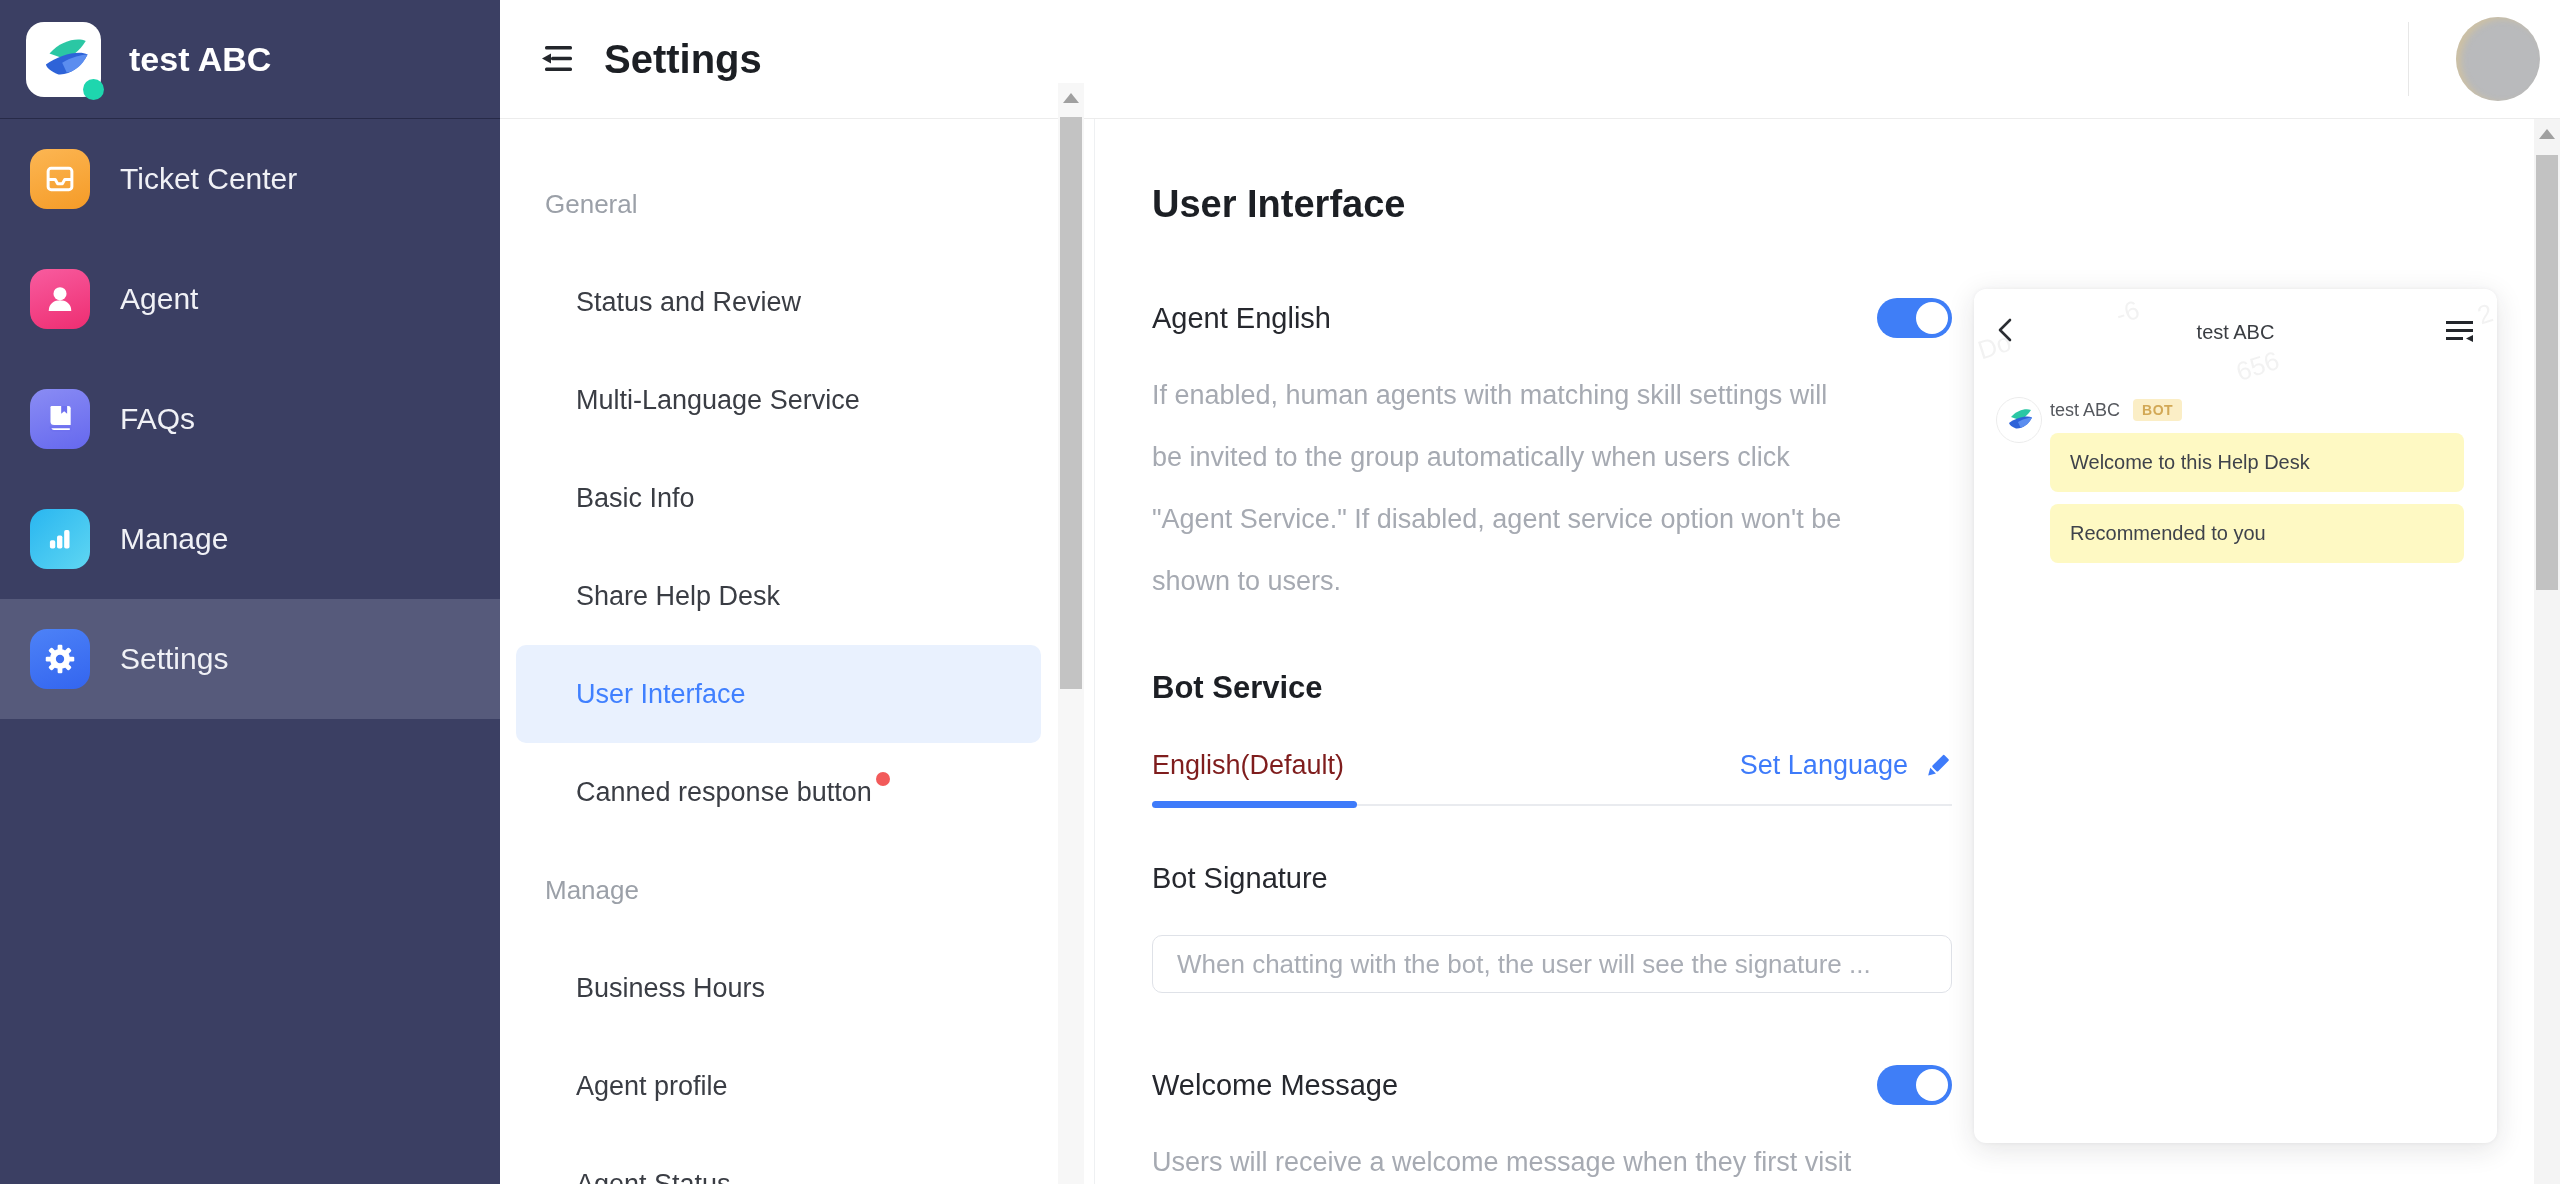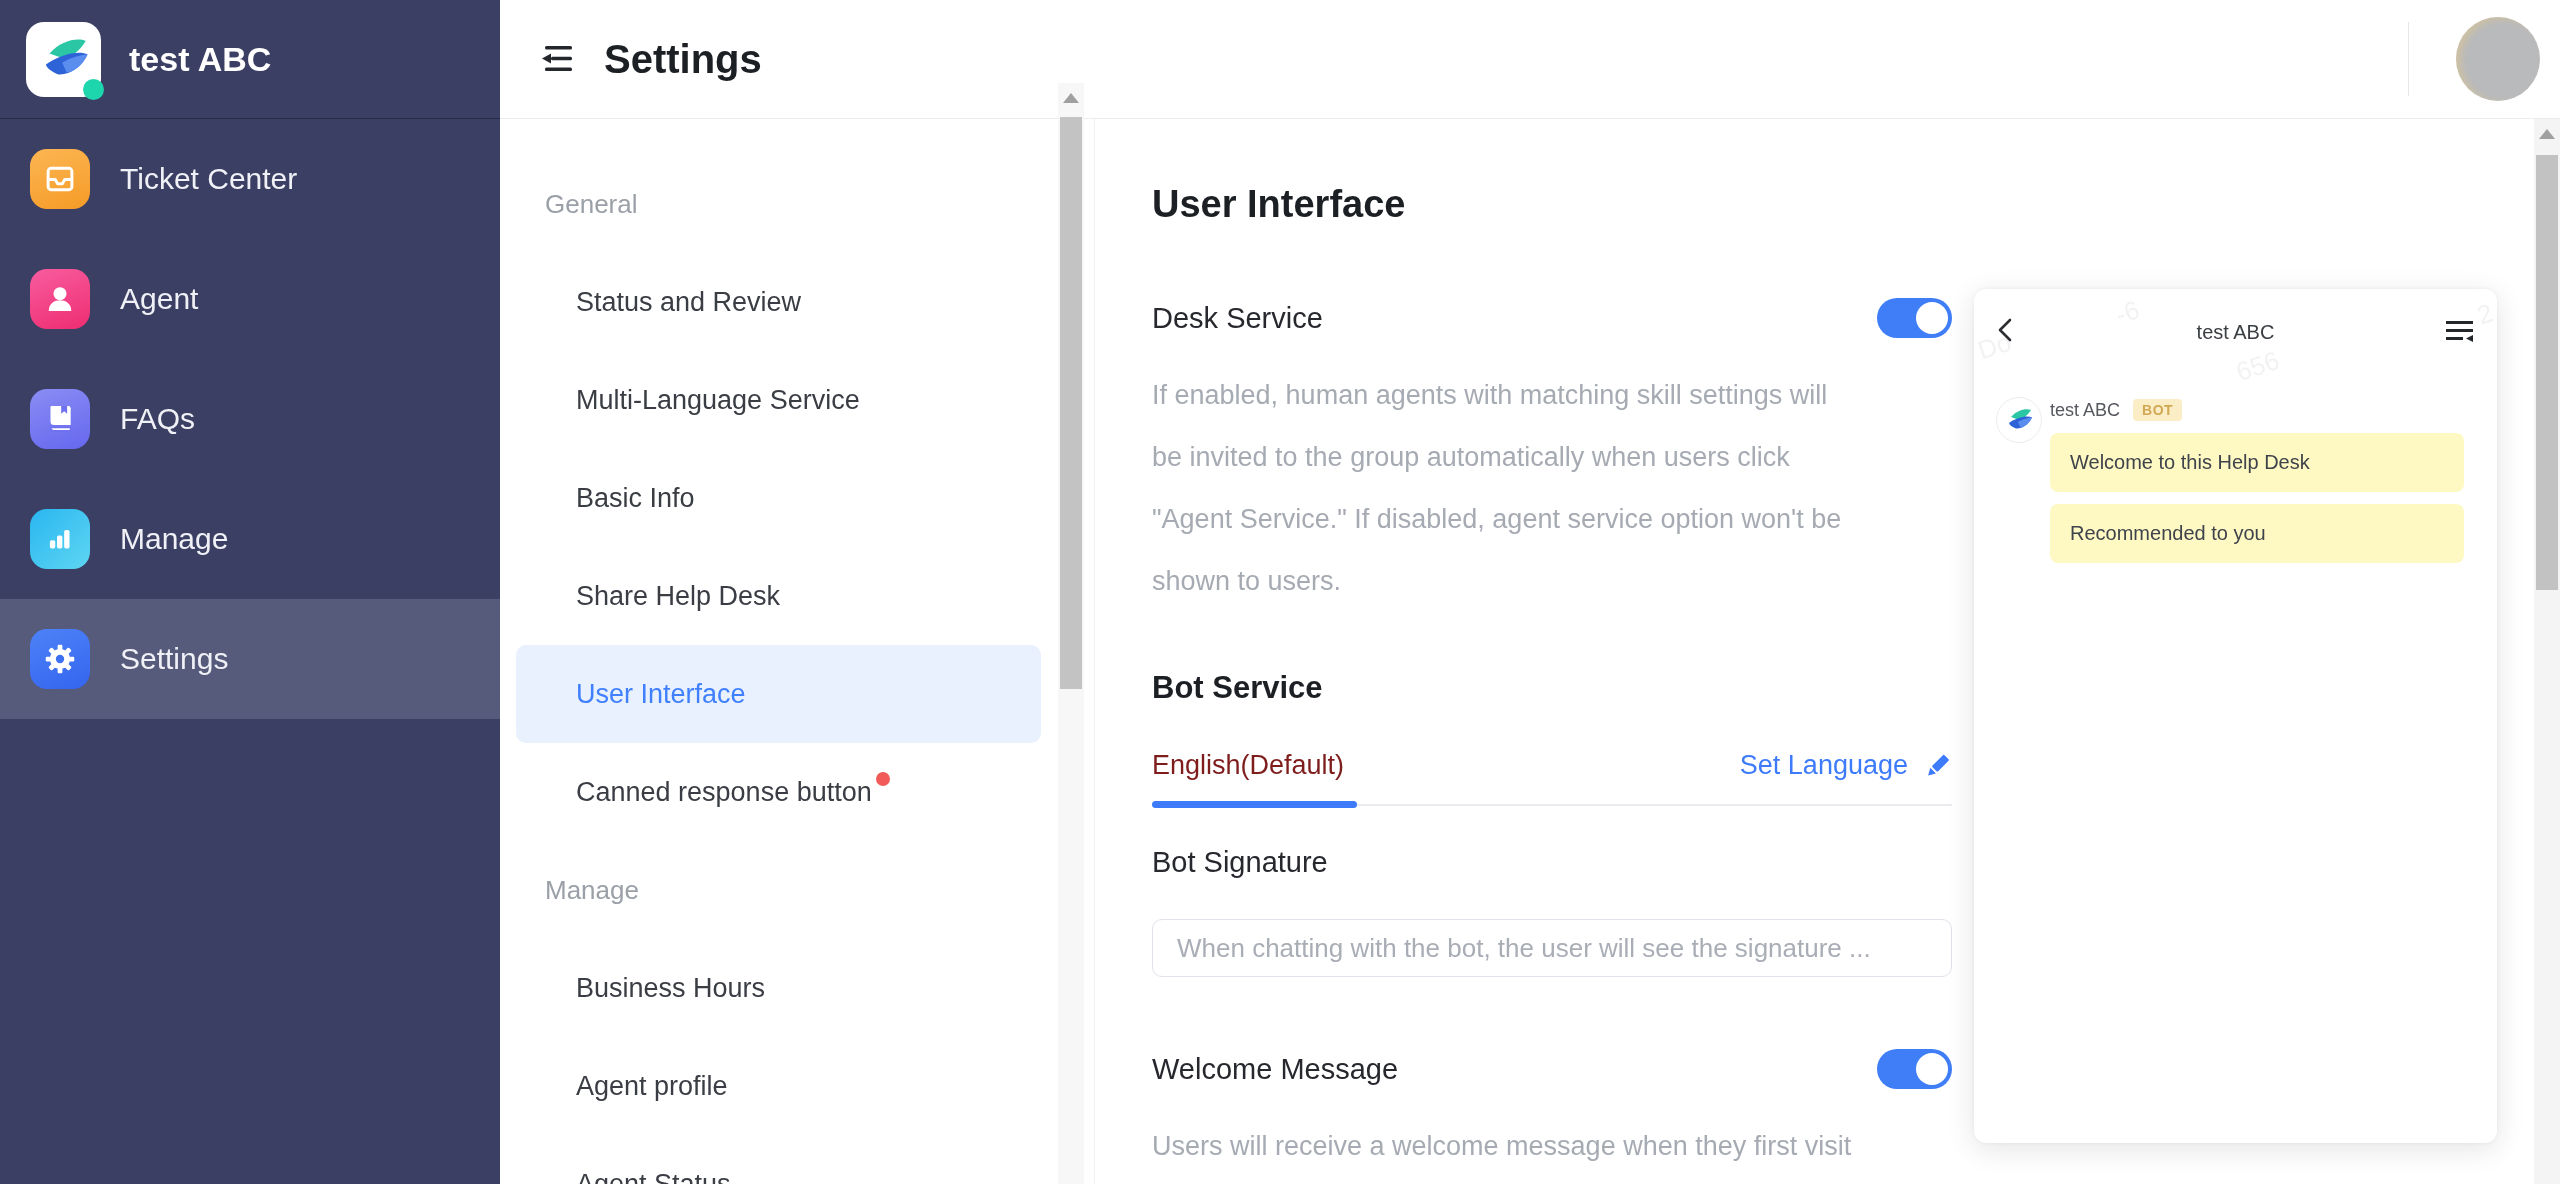--- a/index.html
+++ b/index.html
@@ -70,21 +70,21 @@
   .toggle .knob { position:absolute; top:4px; right:4px; width:32px; height:32px;
     border-radius:50%; background:#fff; }
   .desc { margin-top:26px; width:700px; font-size:27px; line-height:62px; color:#a6aab2; }
   .h3 { margin-top:58px; font-size:31px; font-weight:600; color:#1c1f24; }
   .tab-row { margin-top:44px; display:flex; align-items:center; justify-content:space-between; }
   .tab { font-size:27px; color:#7f1d1d; cursor:pointer; }
   .setlang { font-size:27px; color:#3e7bfa; cursor:pointer; display:flex; align-items:center; gap:14px; }
   .tab-rule { position:relative; height:7px; margin-top:20px; }
   .tab-rule::before { content:''; position:absolute; left:0; right:0; bottom:2px; height:2px; background:#e9ebef; }
   .tab-bar { position:absolute; left:0; bottom:0; width:205px; height:7px; border-radius:4px; background:#3e7bfa; }
-  .h4 { margin-top:38px; font-size:29px; color:#26282e; font-weight:400; }
+  .h4 { margin-top:54px; font-size:29px; color:#26282e; font-weight:400; }
   .sig-input { margin-top:40px; width:800px; height:58px; border:1.5px solid #dfe2e8;
     border-radius:10px; padding:0 24px; font-size:26px; color:#333; outline:none;
     font-family:"Liberation Sans","DejaVu Sans",sans-serif; text-overflow:ellipsis; }
   .sig-input::placeholder { color:#a9adb5; }
   .welcome-row { }
 
   
   .preview { position:absolute; top:170px; right:63px; width:523px; height:854px;
     background:#fff; border-radius:12px;
     box-shadow:0 6px 28px rgba(31,35,41,.12), 0 0 4px rgba(31,35,41,.05); overflow:hidden; }
@@ -240,21 +240,21 @@
             </div>
           <div class="sb-thumb"></div>
         </div>
       </nav>
 
       <main class="main">
         <h2>User Interface</h2>
 
         <div class="form-col">
           <div class="switch-row">
-            <span class="field-lbl">Desk Service</span>
+            <span class="field-lbl">Agent English</span>
             <span class="toggle">
                 <span class="knob"></span>
               </span>
           </div>
           <p class="desc">If enabled, human agents with matching skill settings will be invited to the group automatically when users click "Agent Service." If disabled, agent service option won't be shown to users.</p>
 
           <div class="h3">Bot Service</div>
 
           <div class="tab-row">
             <span class="tab">English(Default)</span>

